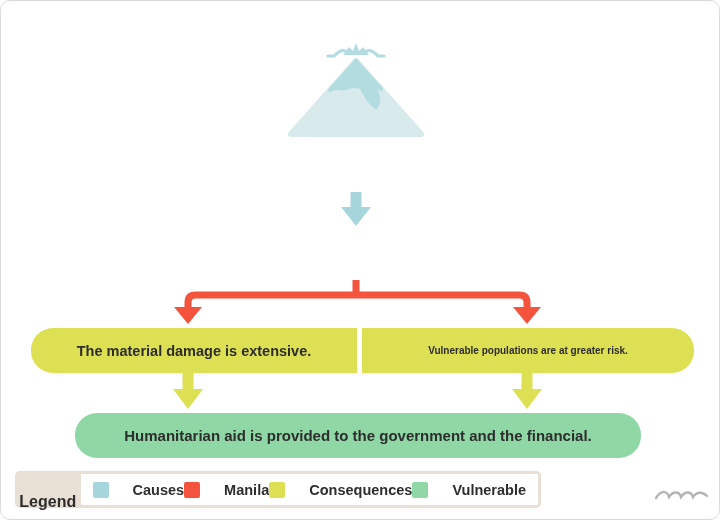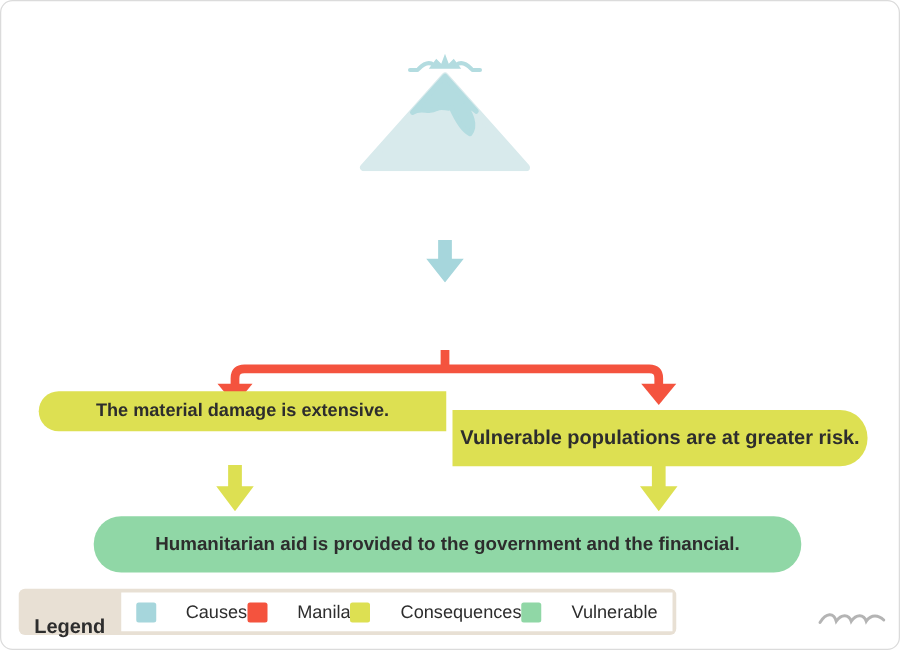--- a/index.html
+++ b/index.html
@@ -26,44 +26,44 @@
   .box-causes{
     left:176px;top:127px;width:368px;height:65px;background:var(--blue);
     border-radius:33px;font-size:15px;line-height:1.45;flex-direction:column;
   }
   .box-causes span{display:block;white-space:nowrap;}
   .box-problem{
     left:95px;top:228px;width:529px;height:53px;background:var(--red);
     border-radius:27px;color:#fff;font-size:15px;white-space:nowrap;
   }
   .box-conseq-left{
-    left:30px;top:312px;width:326px;height:32px;background:var(--yellow);
+    left:30px;top:327px;width:326px;height:45px;background:var(--yellow);
     border-radius:22px 0 0 22px;font-size:14.5px;white-space:nowrap;
   }
   .box-conseq-right{
     left:361px;top:327px;width:332px;height:45px;background:var(--yellow);
-    border-radius:0 22px 22px 0;font-size:16px;white-space:nowrap;
+    border-radius:0 22px 22px 0;font-size:10px;white-space:nowrap;
   }
   .box-solutions{
     left:74px;top:412px;width:566px;height:45px;background:var(--green);
     border-radius:22px;font-size:15px;white-space:nowrap;
   }
   .legend{
     position:absolute;left:14px;top:470px;width:526px;height:37px;
     background:var(--beige);border-radius:5px;display:flex;box-sizing:border-box;
   }
   .legend-title{
     width:88px;display:flex;align-items:center;justify-content:center;
     font-weight:bold;font-size:16px;color:var(--ink);margin-top:24px;
   }
   .legend-panel{
     flex:1;margin:3px 3px 3px 0;background:#ffffff;display:flex;
     align-items:center;justify-content:space-between;padding:0 12px;
   }
-  .legend-item{display:flex;align-items:center;gap:24px;font-weight:normal;font-size:14.5px;color:var(--ink);}
+  .legend-item{display:flex;align-items:center;gap:24px;font-weight:bold;font-size:14.5px;color:var(--ink);}
   .swatch{width:16px;height:16px;border-radius:2px;flex:none;}
 </style>
 </head>
 <body>
 
 <div class="canvas">
 
   <svg class="abs" style="left:282px;top:38px;" width="146" height="98" viewBox="0 0 146 98">
     <polygon points="73,22 8,95 138,95" fill="var(--mtn-body)" stroke="var(--mtn-body)" stroke-width="6" stroke-linejoin="round"></polygon>
     <path d="M73 22 L47 51 C54 46 60 52 66 48 C71 45 75 49 78 47 C82 56 87 65 93 68 C98 61 94 51 88 46 C92 46 96 48 98 50 Z" fill="var(--mtn-cap)" stroke="var(--mtn-cap)" stroke-width="4" stroke-linejoin="round"></path>

